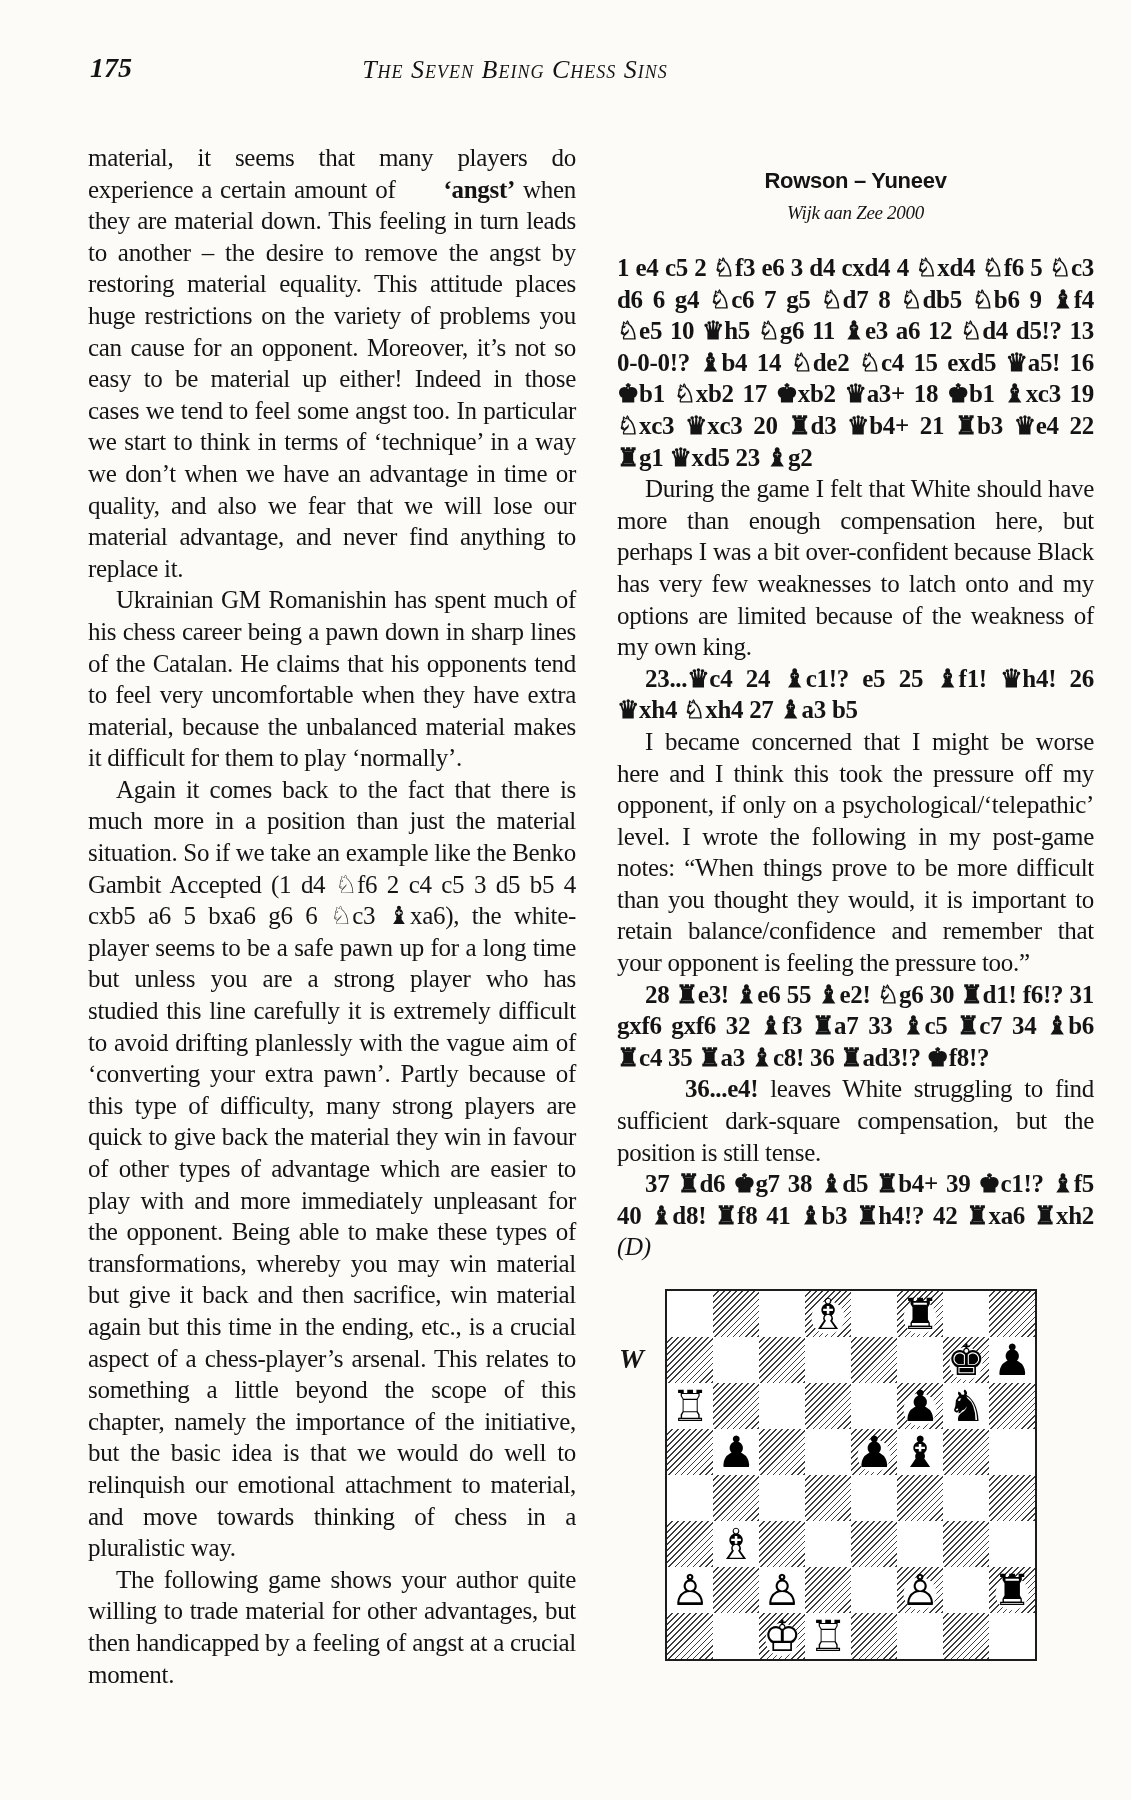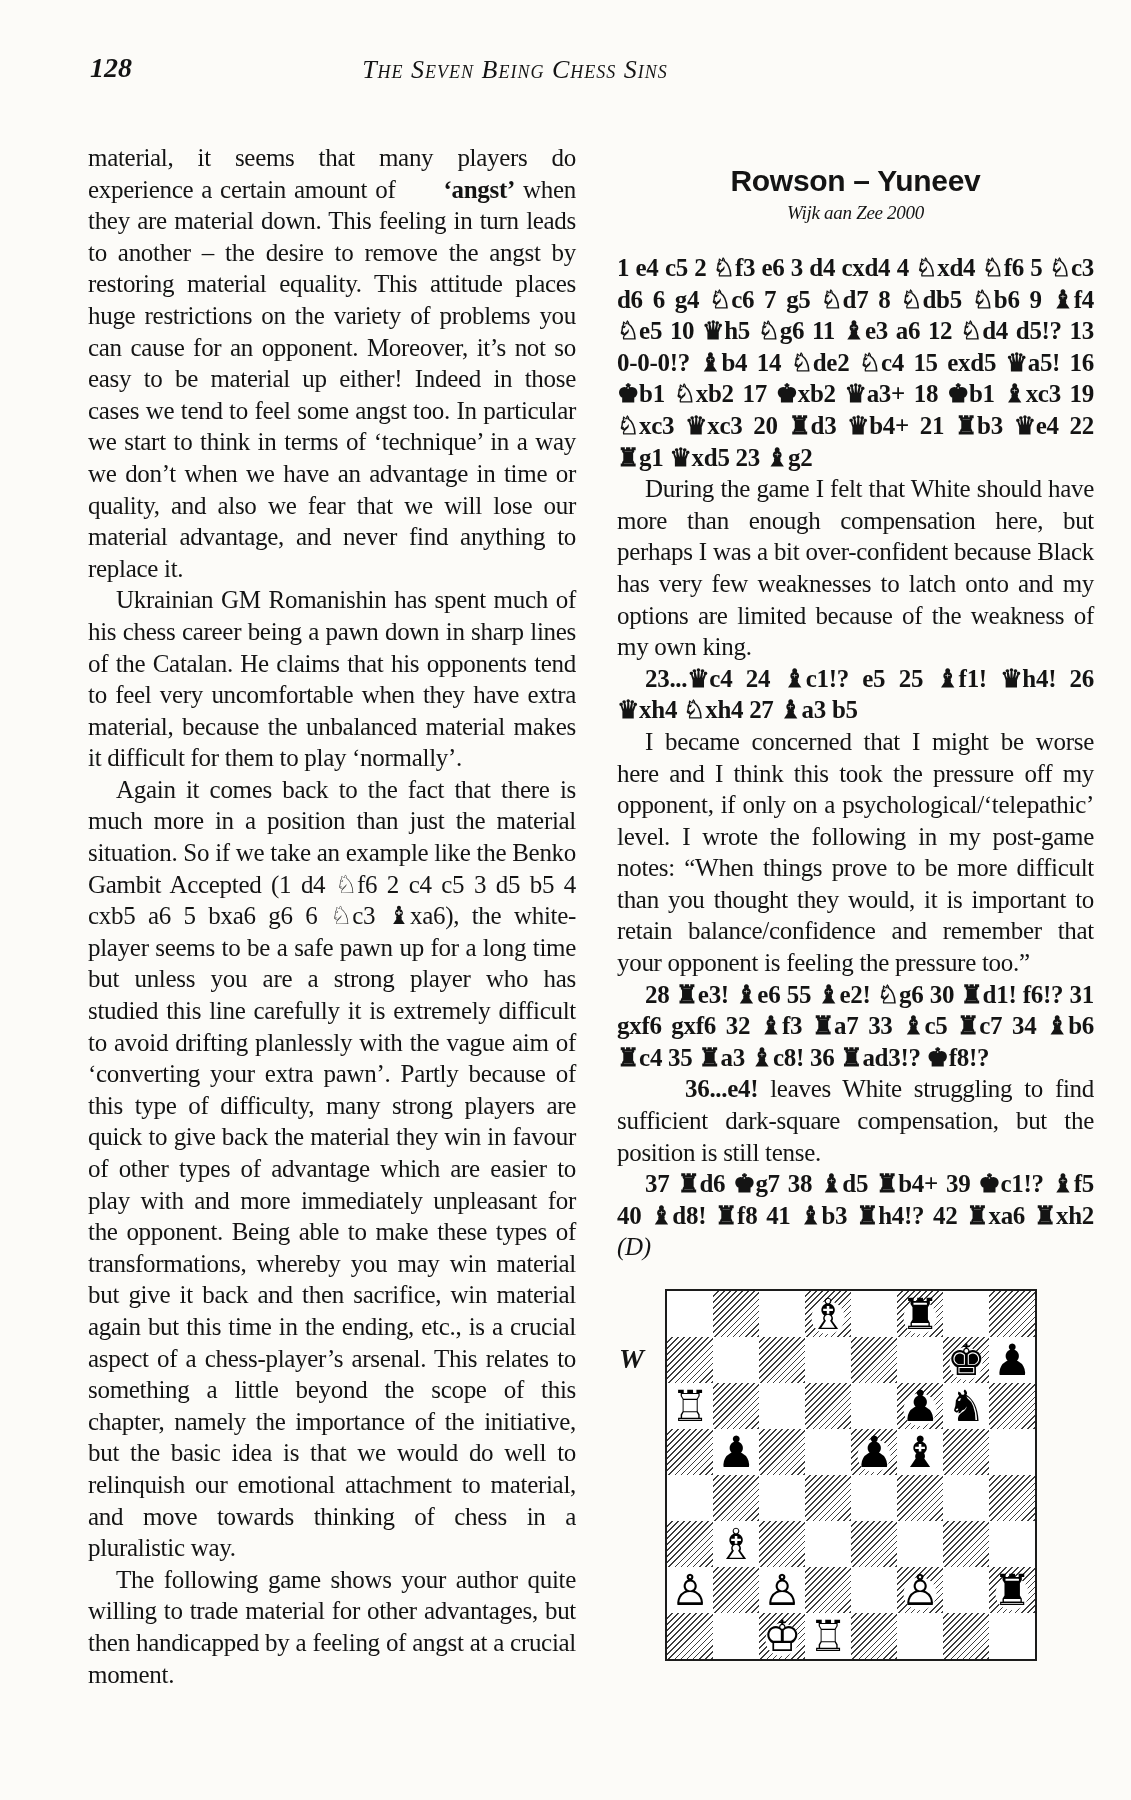--- a/index.html
+++ b/index.html
@@ -29,21 +29,21 @@
     text-align:justify;
   }
   .col.left{left:88px;top:142px;width:488px;}
   .col.right{left:617px;top:142px;width:477px;}
   .para,.moves{margin:0;}
   .moves{font-weight:bold;}
   .indent{text-indent:28px;}
   .rb{font-weight:bold;margin-left:40px;}
   .ri{font-style:italic;font-weight:normal;}
   .gamehead{text-align:center;margin:22px 0 24px 0;}
-  .players{font-family:"Liberation Sans", sans-serif;font-weight:bold;font-size:30px;line-height:33px;}
+  .players{font-family:"Liberation Sans", sans-serif;font-weight:bold;font-size:22px;line-height:33px;}
   .event{font-style:italic;font-size:19px;line-height:31px;}
   .diagram{position:relative;margin:26px 0 34px 48px;width:372px;}
   .wlabel{
     position:absolute;left:-46px;top:54px;
     font-size:28px;font-weight:bold;font-style:italic;
   }
   .board{
     position:relative;width:368px;height:368px;
     border:2px solid #1c1c1c;background:#fff;
   }
@@ -56,21 +56,21 @@
     font-family:"DejaVu Sans", sans-serif;
     font-size:43px;line-height:47px;text-align:center;
     color:#000;
     background:radial-gradient(circle at 50% 58%, #fff 0px, #fff 16px, rgba(255,255,255,0) 17px);
   }
 </style>
 </head>
 <body>
 
 <div class="page">
-  <div class="pagenum">128</div>
+  <div class="pagenum">175</div>
   <div class="runhead">The Seven Being Chess Sins</div>
 
   <div class="col left">
       <div class="para"><span>material, it seems that many players do experience a certain amount of </span><span class="rb">‘angst’</span><span> when they are material down. This feeling in turn leads to another – the desire to remove the angst by restoring material equality. This attitude places huge restrictions on the variety of problems you can cause for an opponent. Moreover, it’s not so easy to be material up either! Indeed in those cases we tend to feel some angst too. In particular we start to think in terms of ‘technique’ in a way we don’t when we have an advantage in time or quality, and also we fear that we will lose our material advantage, and never find anything to replace it.</span></div>
       <div class="para indent"><span>Ukrainian GM Romanishin has spent much of his chess career being a pawn down in sharp lines of the Catalan. He claims that his opponents tend to feel very uncomfortable when they have extra material, because the unbalanced material makes it difficult for them to play ‘normally’.</span></div>
       <div class="para indent"><span>Again it comes back to the fact that there is much more in a position than just the material situation. So if we take an example like the Benko Gambit Accepted (1 d4 ♘f6 2 c4 c5 3 d5 b5 4 cxb5 a6 5 bxa6 g6 6 ♘c3 ♝xa6), the white-player seems to be a safe pawn up for a long time but unless you are a strong player who has studied this line carefully it is extremely difficult to avoid drifting planlessly with the vague aim of ‘converting your extra pawn’. Partly because of this type of difficulty, many strong players are quick to give back the material they win in favour of other types of advantage which are easier to play with and more immediately unpleasant for the opponent. Being able to make these types of transformations, whereby you may win material but give it back and then sacrifice, win material again but this time in the ending, etc., is a crucial aspect of a chess-player’s arsenal. This relates to something a little beyond the scope of this chapter, namely the importance of the initiative, but the basic idea is that we would do well to relinquish our emotional attachment to material, and move towards thinking of chess in a pluralistic way.</span></div>
       <div class="para indent"><span>The following game shows your author quite willing to trade material for other advantages, but then handicapped by a feeling of angst at a crucial moment.</span></div>
     </div>
 
   <div class="col right">

